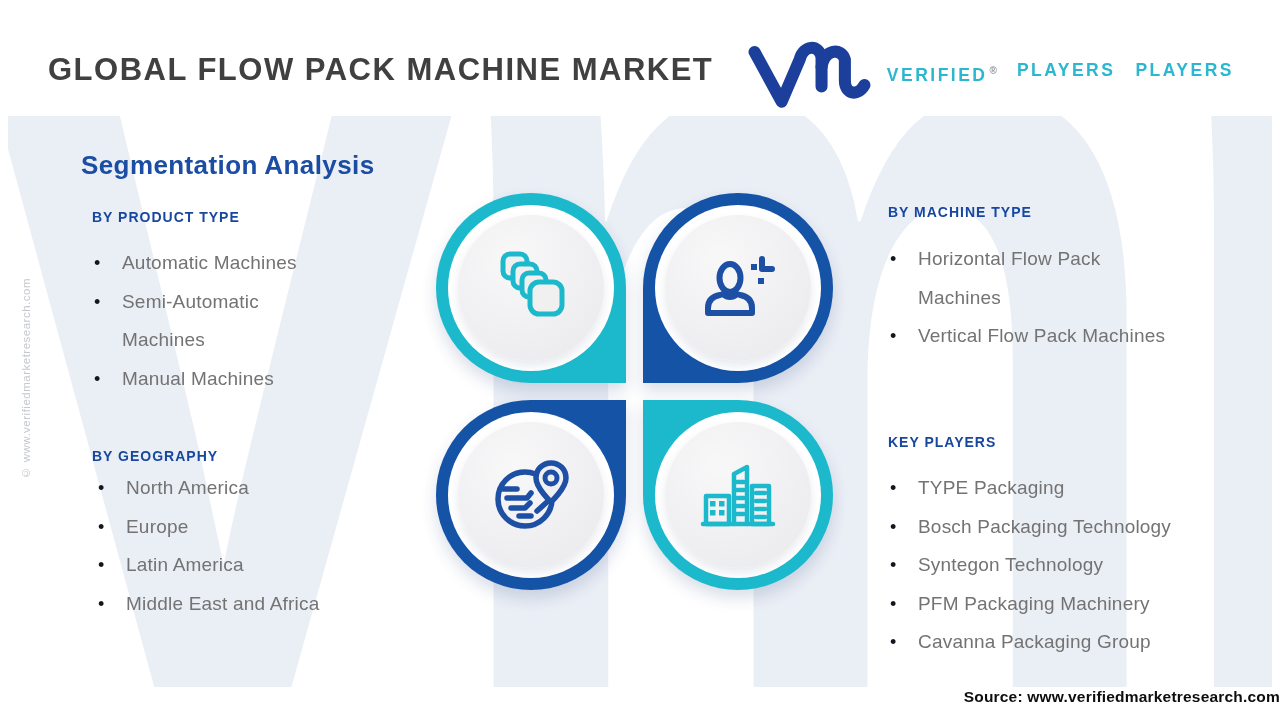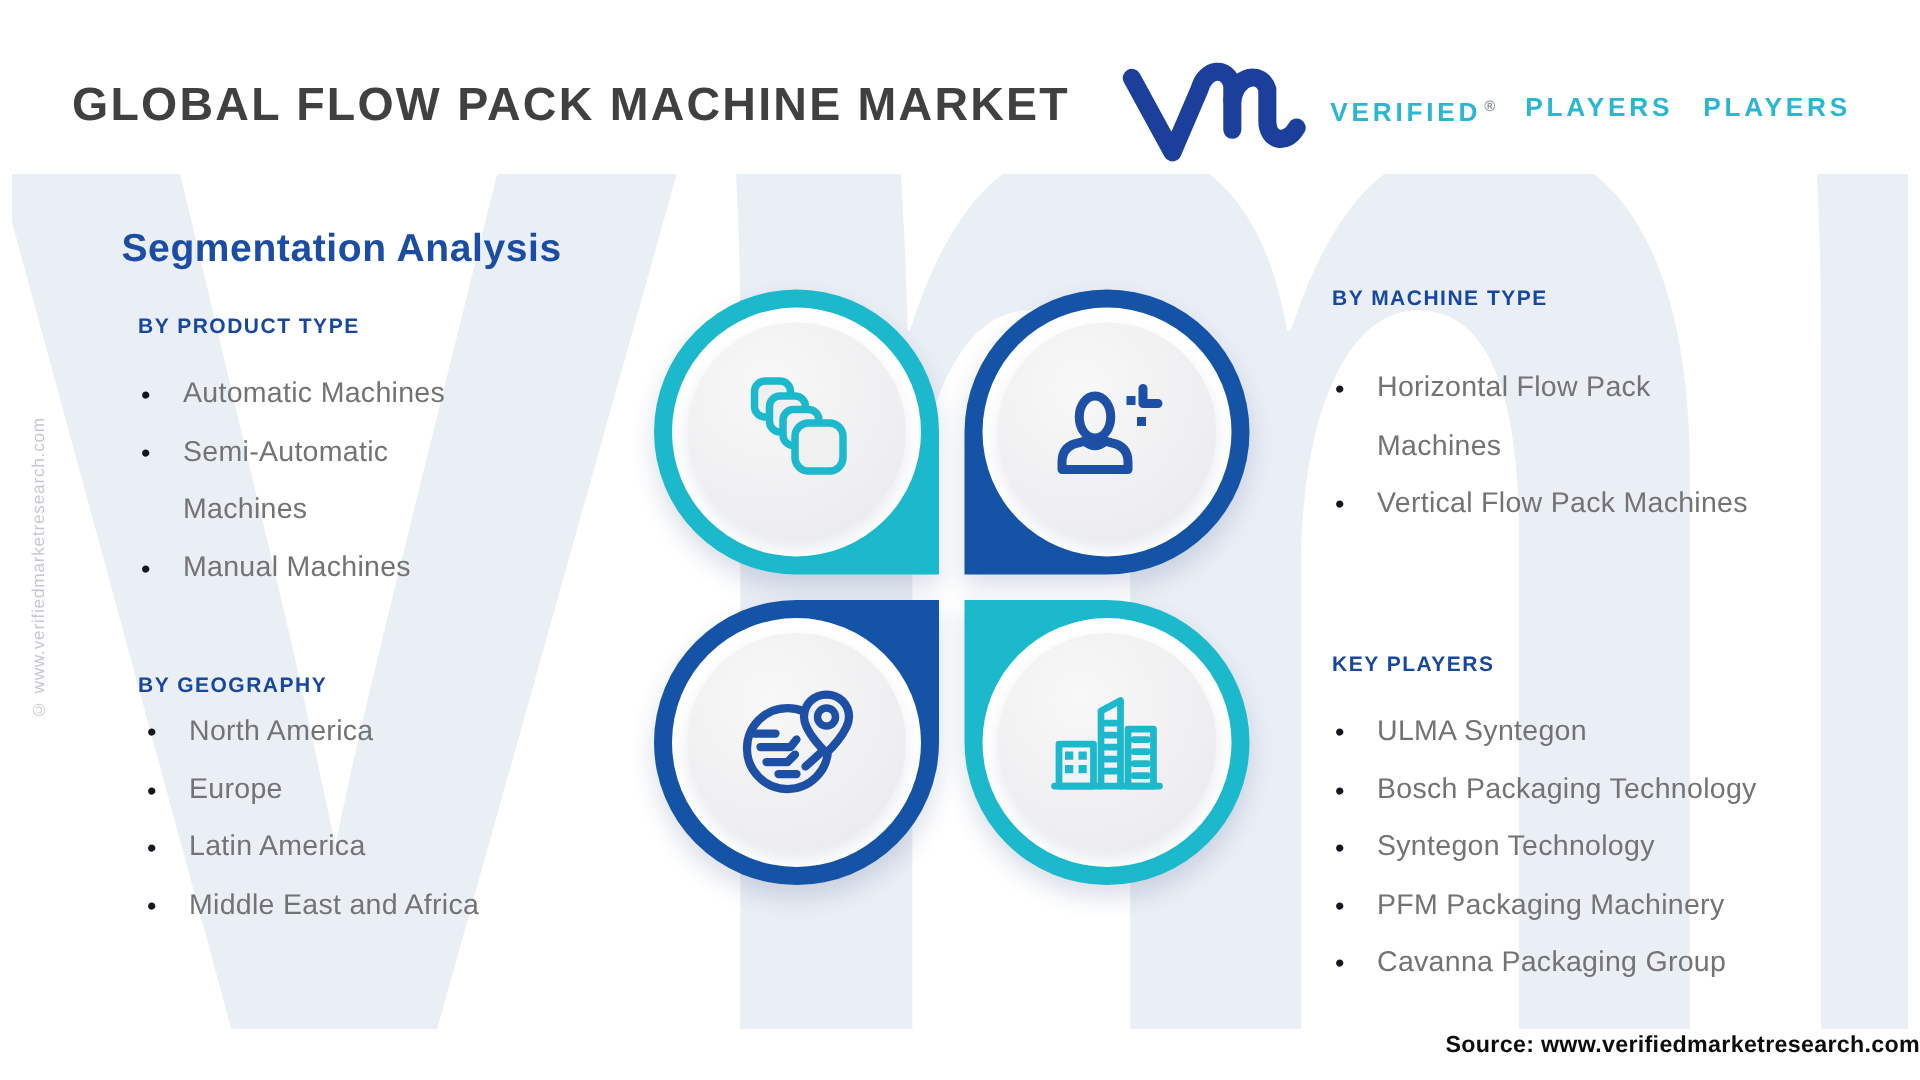--- a/index.html
+++ b/index.html
@@ -95,29 +95,29 @@
   </ul>
 
   <div class="section-heading" style="left:92px; top:448px;">BY GEOGRAPHY</div>
   <ul class="blist" id="list-geography">
     <li>North America</li>
     <li>Europe</li>
     <li>Latin America</li>
     <li>Middle East and Africa</li>
   </ul>
 
-  <div class="section-heading" style="left:888px; top:190px;">BY MACHINE TYPE</div>
+  <div class="section-heading" style="left:888px; top:204px;">BY MACHINE TYPE</div>
   <ul class="blist" id="list-machine">
     <li>Horizontal Flow Pack Machines</li>
     <li>Vertical Flow Pack Machines</li>
   </ul>
 
   <div class="section-heading" style="left:888px; top:434px;">KEY PLAYERS</div>
   <ul class="blist" id="list-keyplayers">
-    <li>ULMA Syntegon</li>
+    <li>TYPE Packaging</li>
     <li>Bosch Packaging Technology</li>
     <li>Syntegon Technology</li>
     <li>PFM Packaging Machinery</li>
     <li>Cavanna Packaging Group</li>
   </ul>
 
   <div class="clover">
 
     <div class="quad tl">
       <div class="shell"></div>

